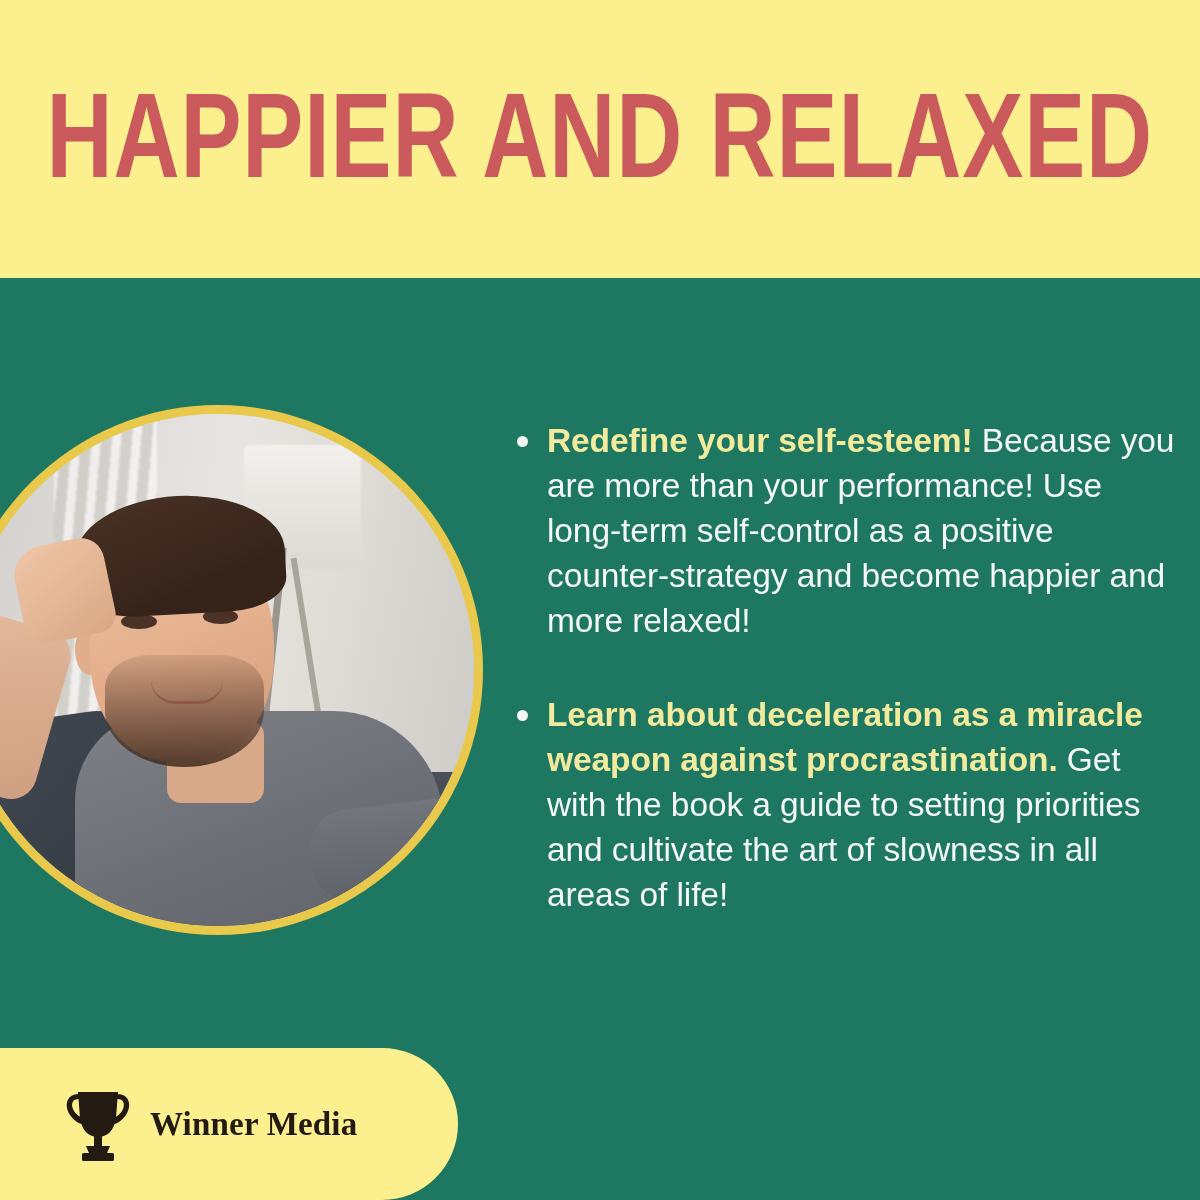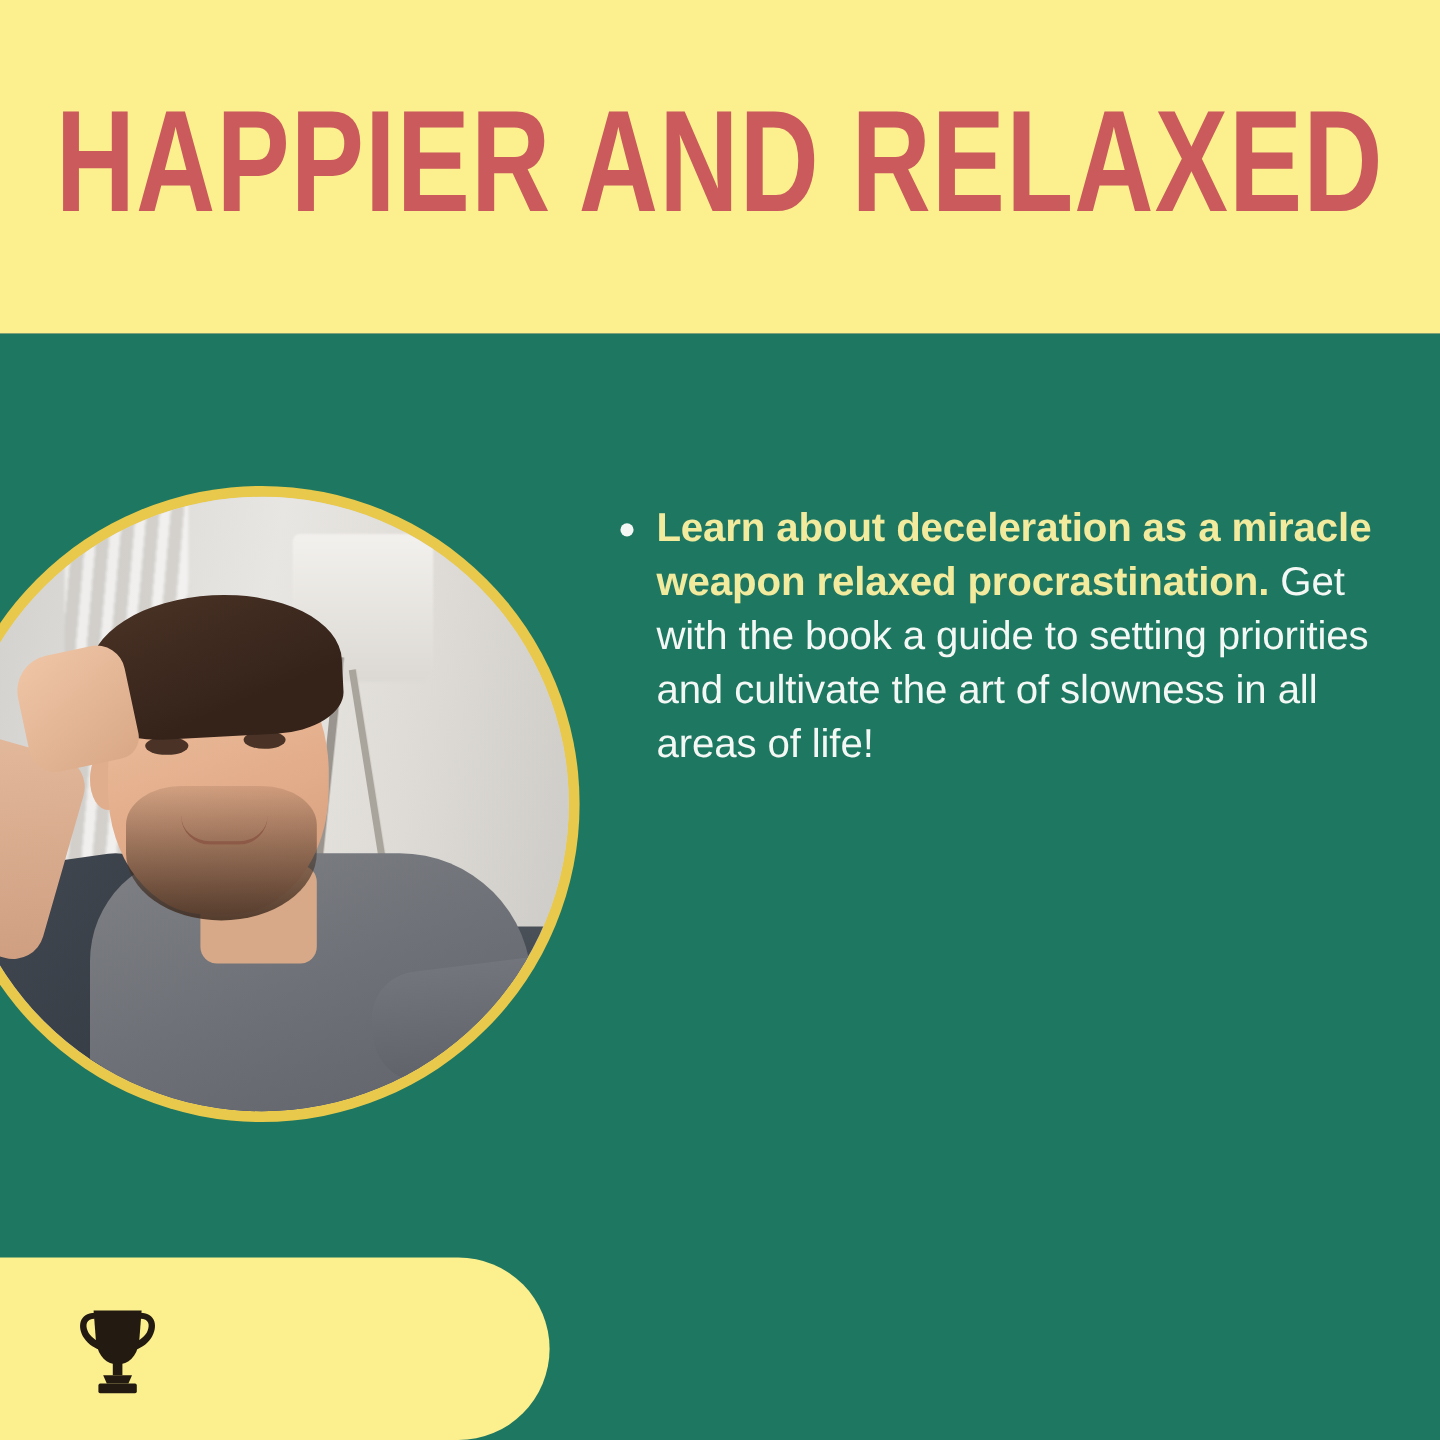--- a/index.html
+++ b/index.html
@@ -10,21 +10,21 @@
   }
   body {
     font-family: "Liberation Sans", sans-serif;
   }
 
   .poster {
     position: relative;
     width: 1200px;
     height: 1200px;
     overflow: hidden;
-    background: #737373;
+    background: #15803d;
   }
 
   
   .header-band {
     position: absolute;
     left: 0;
     top: 0;
     width: 1200px;
     height: 278px;
     background: #fbef8e;
@@ -277,40 +277,45 @@
         <div class="ph-smile"></div>
         <div class="ph-hair"></div>
         <div class="ph-forearm"></div>
         <div class="ph-hand"></div>
       </div>
     </div>
   </div>
 
   <div class="copy-column">
 
-
     <div class="bullet-item">
       <span class="bullet-dot"></span>
-      <span class="bullet-lead">Learn about deceleration as a miracle weapon relaxed procrastination.</span><span class="bullet-rest"> Get with the book a guide to setting priorities and cultivate the art of slowness in all areas of life!</span>
+      <span class="bullet-lead">Redefine your self-esteem!</span><span class="bullet-rest"> Because you are more than your performance! Use long-term self-control as a positive counter-strategy and become happier and more relaxed!</span>
+    </div>
+
+    <div class="bullet-item">
+      <span class="bullet-dot"></span>
+      <span class="bullet-lead">Learn about deceleration as a miracle weapon against procrastination.</span><span class="bullet-rest"> Get with the book a guide to setting priorities and cultivate the art of slowness in all areas of life!</span>
     </div>
 
   </div>
 
   <div class="logo-plate">
     <svg class="trophy-icon" viewBox="0 0 72 80" aria-hidden="true">
 
       <path d="M17 10 C4 10, 2 22, 8 31 C12 37, 18 40, 22 41 L22 35 C18 33, 13 30, 11 25 C9 20, 10 15, 17 15 Z" fill="#231a12"></path>
 
       <path d="M55 10 C68 10, 70 22, 64 31 C60 37, 54 40, 50 41 L50 35 C54 33, 59 30, 61 25 C63 20, 62 15, 55 15 Z" fill="#231a12"></path>
 
       <path d="M16 8 L56 8 L54 34 C52 47, 45 53, 36 53 C27 53, 20 47, 18 34 Z" fill="#231a12"></path>
 
       <rect x="32" y="52" width="8" height="10" fill="#231a12"></rect>
 
       <path d="M24 62 L48 62 L45 69 L27 69 Z" fill="#231a12"></path>
 
       <rect x="20" y="69" width="32" height="8" rx="1.5" fill="#231a12"></rect>
     </svg>
     <div class="logo-text">
+      <span class="logo-line">Winner Media</span>
     </div>
   </div>
 
 </div>
 
 </body></html>

